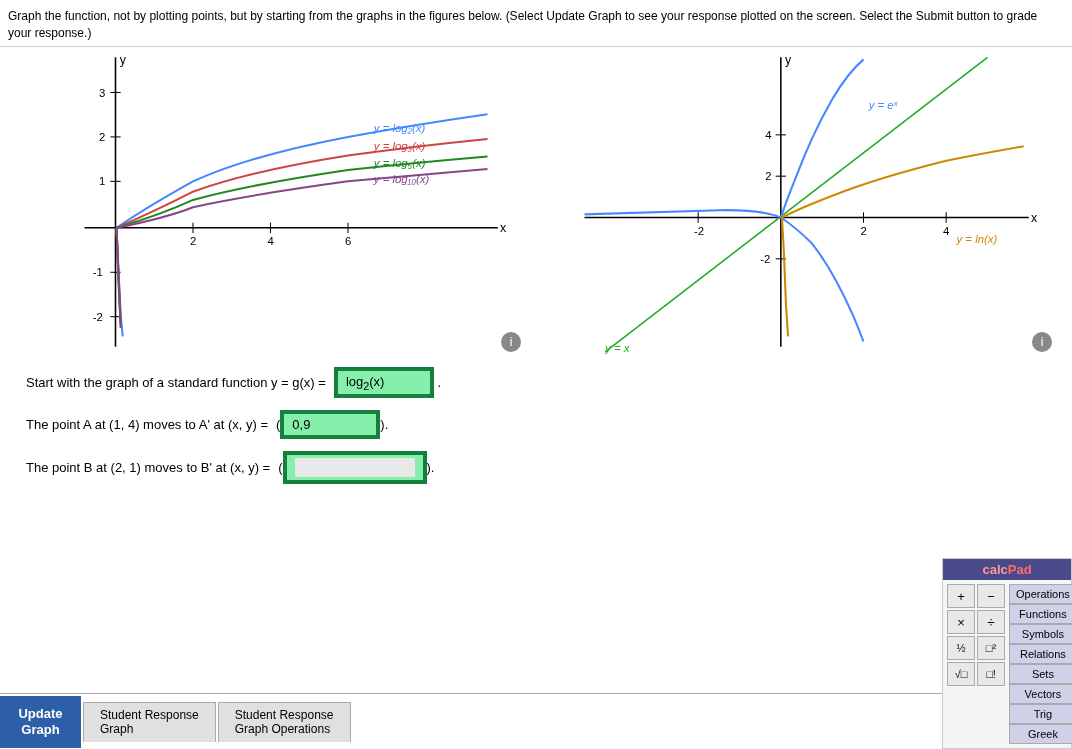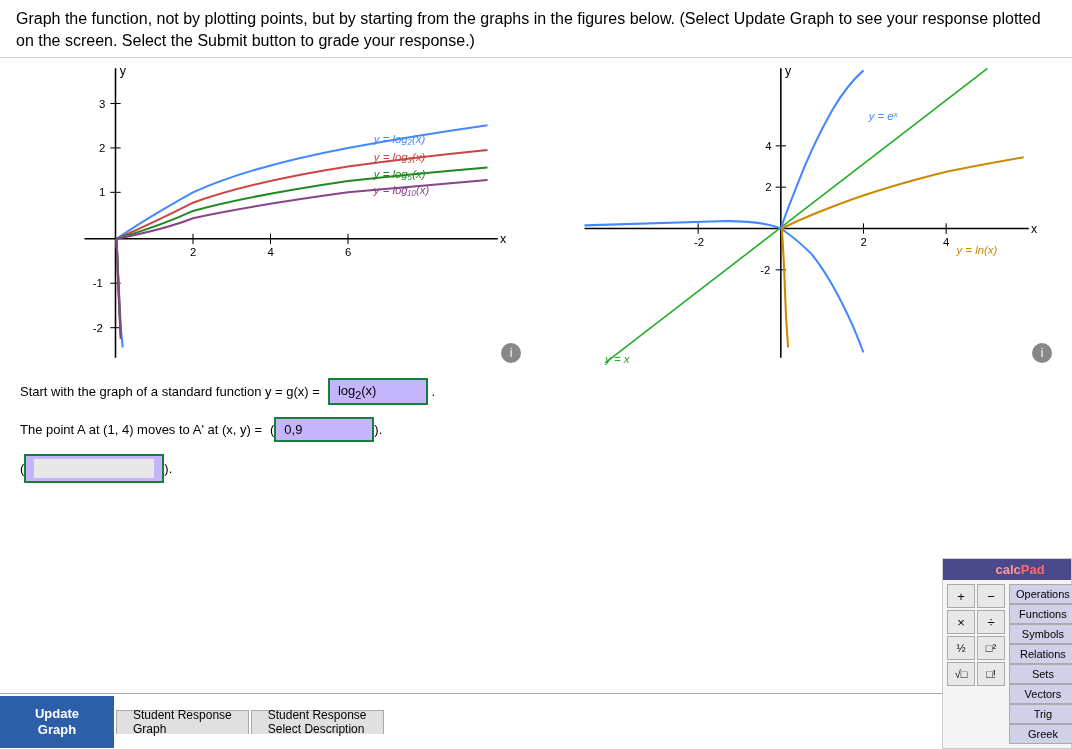--- a/index.html
+++ b/index.html
@@ -17,22 +17,22 @@
       background: #fff;
       width: 1072px;
       height: 749px;
       display: flex;
       flex-direction: column;
       position: relative;
     }
 
     .instructions {
       background: #fff;
-      padding: 8px 12px 4px 16px;
-      font-size: 16px;
+      padding: 8px 12px 4px 8px;
+      font-size: 12px;
       line-height: 1.4;
       border-bottom: 1px solid #ccc;
     }
 
     .equation-display {
       padding: 4px 12px;
       font-size: 14px;
       font-style: italic;
     }
 
@@ -51,41 +51,41 @@
       border: none;
     }
 
     .graph-svg {
       width: 100%;
       height: 100%;
     }
 
     .interaction-area {
       background: #fff;
-      padding: 10px 20px;
+      padding: 10px 26px;
       flex: 1;
     }
 
     .question-row {
       display: flex;
       align-items: center;
       margin-bottom: 12px;
       font-size: 13px;
     }
 
     .question-text {
       margin-right: 8px;
     }
 
     .answer-box {
-      border: 2px solid #15803d;
+      border: 4px solid #15803d;
       padding: 3px 8px;
       min-width: 100px;
       font-size: 13px;
-      background: #c4b5fd;
+      background: #86efac;
       display: inline-block;
     }
 
     .answer-input {
       border: none;
       outline: none;
       font-size: 13px;
       width: 120px;
       background: #e8e8e8;
       padding: 2px 4px;
@@ -101,34 +101,34 @@
     }
 
     .update-graph-btn {
       background: #2d5fa8;
       color: #fff;
       border: none;
       padding: 10px 14px;
       font-size: 13px;
       font-weight: bold;
       cursor: pointer;
-      width: 114px;
+      width: 81px;
       height: 52px;
       line-height: 1.2;
     }
 
     .tab-btn {
       background: #e0e0e0;
       border: 1px solid #aaa;
       border-bottom: none;
       padding: 6px 16px;
       font-size: 12px;
       cursor: pointer;
       margin-left: 2px;
-      height: 24px;
+      height: 40px;
       display: flex;
       align-items: center;
     }
 
     .calcpad-panel {
       position: absolute;
       right: 0;
       bottom: 0;
       width: 130px;
       background: #f5f5f5;
@@ -140,21 +140,20 @@
       background: #4a4a8a;
       color: #fff;
       text-align: center;
       font-size: 13px;
       font-weight: bold;
       padding: 3px;
     }
 
     .calcpad-title span {
       color: #ff6b6b;
-      margin-left: 13px;
     }
 
     .calcpad-menu {
       display: flex;
       flex-direction: column;
     }
 
     .calcpad-menu-item {
       background: #d0d0e8;
       border: 1px solid #aaa;
@@ -320,20 +319,21 @@
     <div class="question-row">
       <span class="question-text">The point A at (1, 4) moves to A' at (x, y) =</span>
       <span>(</span>
       <div class="answer-box">
         <span>0,9</span>
       </div>
       <span>).</span>
     </div>
 
     <div class="question-row">
+      <span class="question-text">The point B at (2, 1) moves to B' at (x, y) =</span>
       <span>(</span>
       <div class="answer-box">
         <input class="answer-input" type="text" value="" style="">
       </div>
       <span>).</span>
     </div>
   </div>
 
   <div class="bottom-bar">
     <button class="update-graph-btn">
@@ -342,21 +342,21 @@
     </button>
     <div class="tab-btn">
       <div>
         <div>Student Response</div>
         <div>Graph</div>
       </div>
     </div>
     <div class="tab-btn">
       <div>
         <div>Student Response</div>
-        <div>Select Description</div>
+        <div>Graph Operations</div>
       </div>
     </div>
   </div>
 
   <div class="calcpad-panel">
     <div class="calcpad-title">
       <span><span style="color:#ff9999">calc</span>Pad</span>
     </div>
     <div style="display:flex; padding:4px; gap:4px;">
 

